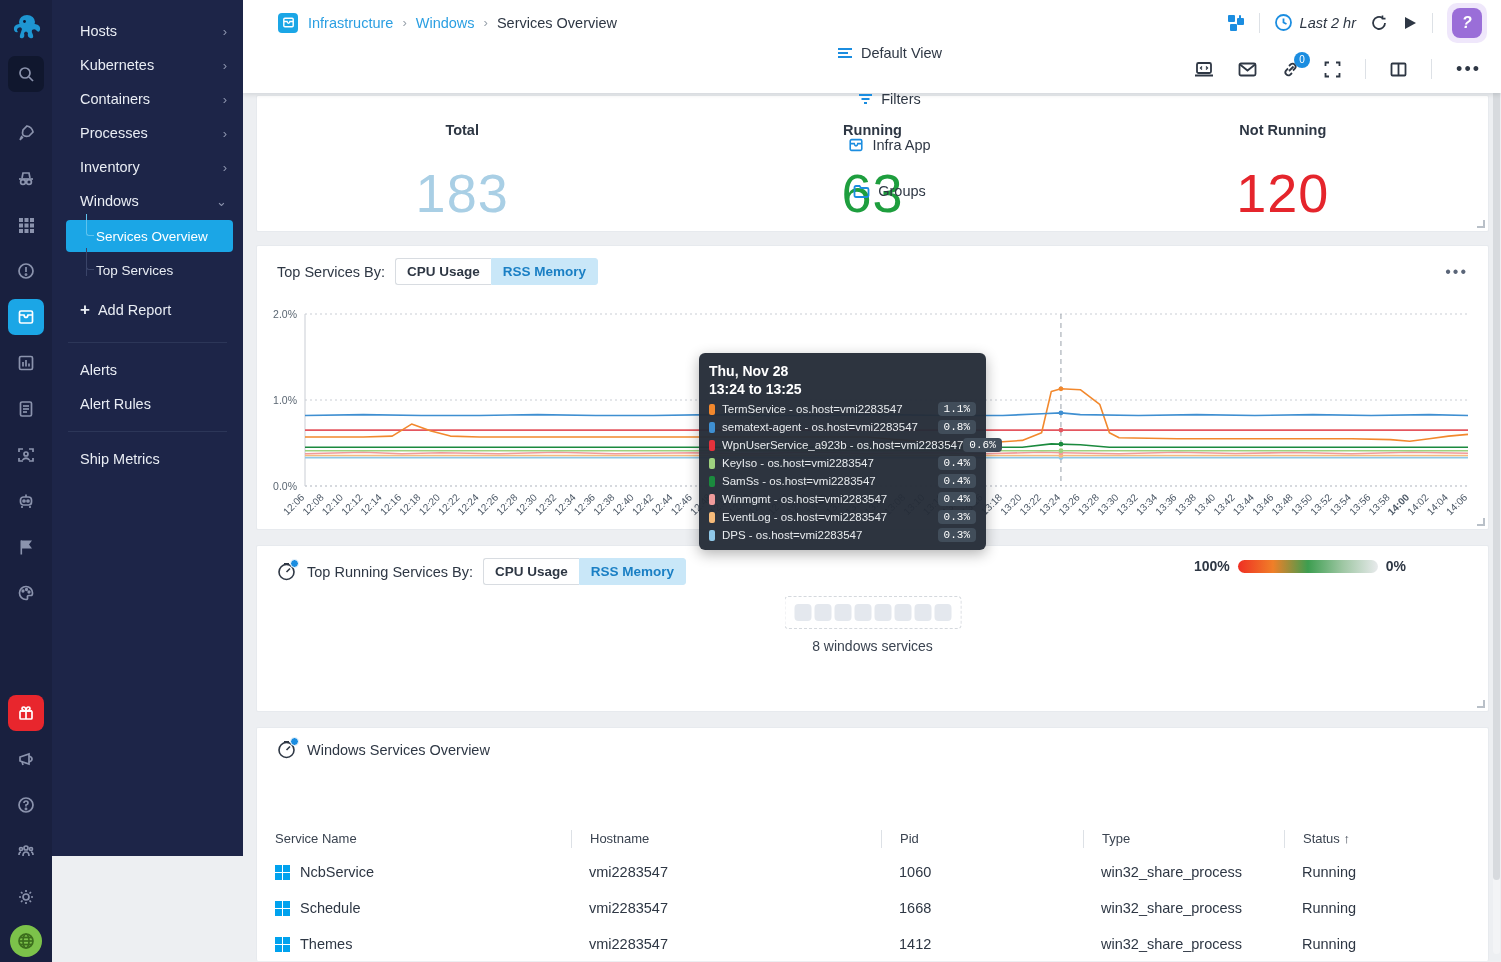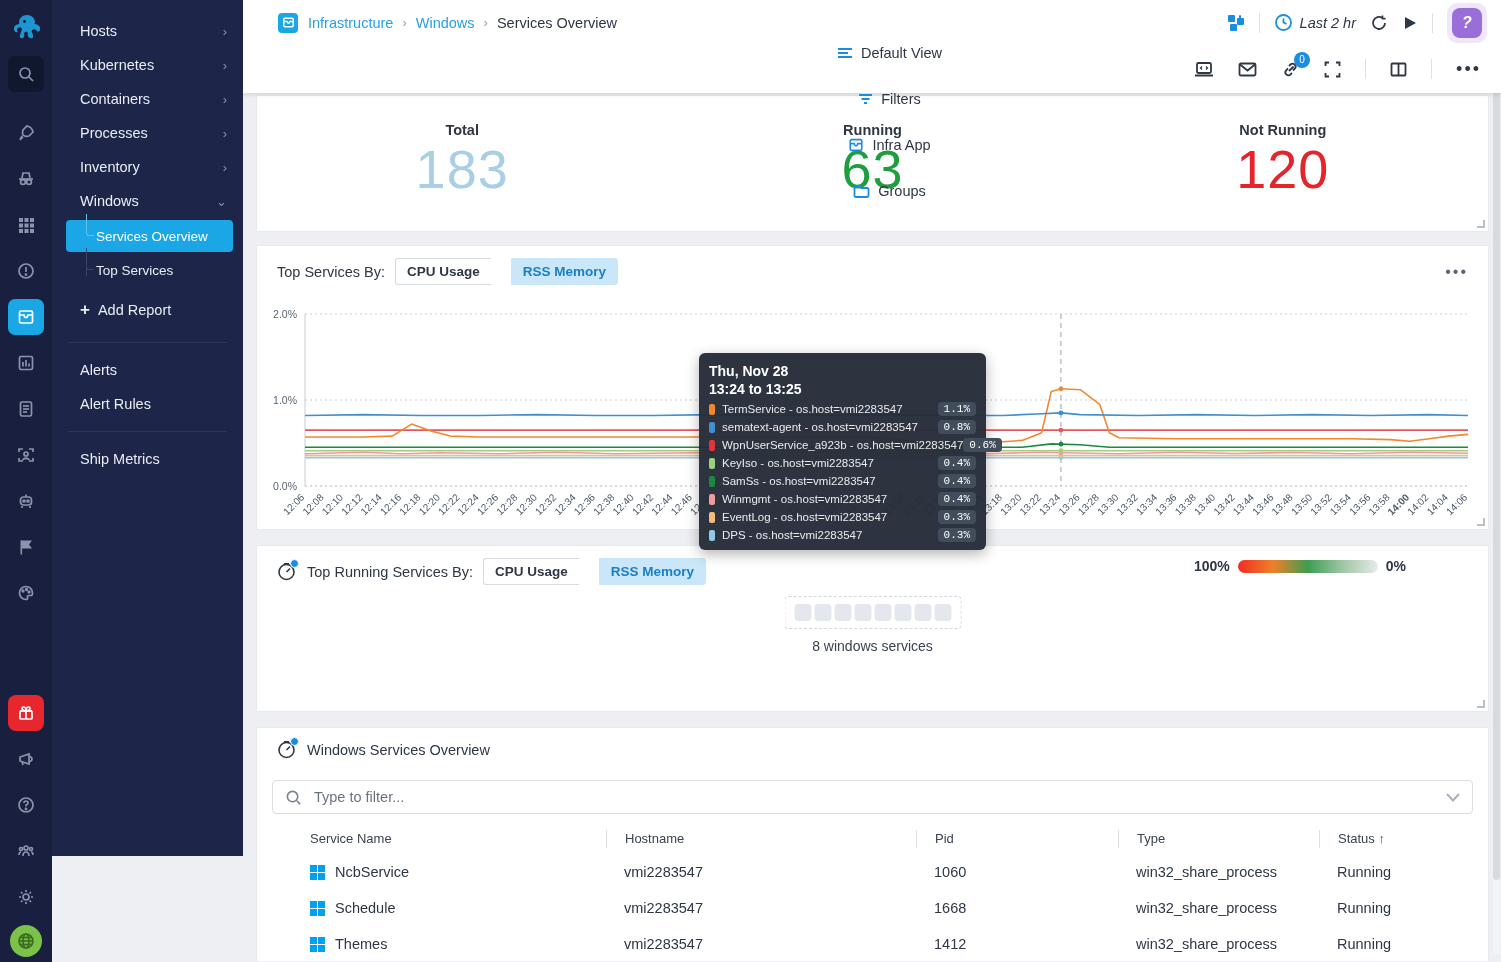--- a/index.html
+++ b/index.html
@@ -58,27 +58,27 @@
   .badge { position:absolute; top:-8px; right:-10px; background:#1b8de0; color:#fff; border-radius:50%; width:16px; height:16px; font-size:10px; display:flex; align-items:center; justify-content:center; }
 
   #content { position:absolute; left:0; top:93px; width:100%; height:869px; background:#edeff2; }
   .panel { position:absolute; left:13px; width:1233px; background:#fff; border:1px solid #e7eaee; border-radius:2px; }
   .resize-handle { position:absolute; right:3px; bottom:3px; width:8px; height:8px; border-right:2px solid #b9c0c8; border-bottom:2px solid #b9c0c8; cursor:nwse-resize; }
 
   
   #stats-panel { top:2px; height:137px; display:flex; }
   .stat { flex:1; text-align:center; padding-top:26px; }
   .stat-label { font-size:14.5px; font-weight:600; color:#2e3744; }
-  .stat-value { font-size:54px; font-weight:500; margin-top:0; letter-spacing:1px; }
+  .stat-value { font-size:54px; font-weight:500; margin-top:24px; letter-spacing:1px; }
 
   
   #chart-panel { top:152px; height:285px; }
   .panel-head { display:flex; align-items:center; padding:12px 20px 0 20px; gap:10px; }
   .panel-title { font-size:14.5px; color:#2e3744; }
-  .toggle-group { display:flex; cursor:pointer;gap:20px; }
+  .toggle-group { display:flex; cursor:pointer; }
   .toggle-seg { font-size:13.5px; padding:5px 11px; border:1px solid #d8dce1; background:#fff; color:#2e3744; font-weight:600; }
   .toggle-seg:first-child { border-radius:3px 0 0 3px; border-right:none; }
   .toggle-seg:last-child { border-radius:0 3px 3px 0; }
   .toggle-seg.on { background:#c9e7f8; color:#1a7fc4; border-color:#c9e7f8; }
   .panel-menu { margin-left:auto; color:#5a6578; font-size:16px; letter-spacing:2px; cursor:pointer; line-height:8px; }
   #chart-box { position:absolute; left:0; top:46px; width:1233px; height:238px; }
   #tooltip { position:absolute; left:442px; top:107px; width:287px; background:rgba(36,44,55,.96); border-radius:6px; padding:9px 10px 8px 10px; color:#fff; z-index:10; box-shadow:0 4px 14px rgba(0,0,0,.3); }
   .tt-title { font-size:14px; font-weight:bold; line-height:18px; }
   .tt-row { display:flex; align-items:center; margin-top:4px; font-size:11.5px; }
   .tt-marker { width:6px; height:11px; border-radius:2px; margin-right:7px; flex:none; }
@@ -93,21 +93,21 @@
   .gauge-dot { position:absolute; right:-2px; top:-3px; width:9px; height:9px; border-radius:50%; background:#1b8de0; border:1.5px solid #fff; }
   #treemap-box { position:absolute; left:50%; top:50px; transform:translateX(-50%); border:1px dashed #d4d8dd; border-radius:4px; padding:7px 9px; display:flex; gap:3px; }
   .tm-cell { width:17px; height:17px; background:#e4e8ee; border-radius:4px; }
   #treemap-caption { position:absolute; left:0; right:0; top:92px; text-align:center; font-size:14px; color:#3a4350; }
 
   
   #table-panel { top:634px; height:234px; border-bottom:none; }
   .filter-wrap { position:absolute; left:15px; right:15px; top:52px; height:34px; border:1px solid #dadee3; border-radius:4px; display:flex; align-items:center; padding:0 12px; gap:12px; background:#fff; }
   .filter-wrap input { border:none; outline:none; font-size:14.5px; flex:1; font-family:"Liberation Sans",sans-serif; color:#2e3744; }
   .filter-wrap input::placeholder { color:#6a7280; }
-  .grid-row { display:grid; grid-template-columns:314px 310px 202px 201px 1fr; align-items:center;margin-left:35px; }
+  .grid-row { display:grid; grid-template-columns:314px 310px 202px 201px 1fr; align-items:center; }
   #tbl-head { position:absolute; left:0; right:0; top:98px; height:26px; }
   #tbl-head .hcell { font-size:13px; color:#3a4350; padding-left:18px; height:18px; line-height:18px; }
   #tbl-head .hcell + .hcell { border-left:1px solid #dde1e6; }
   #tbl-body { position:absolute; left:0; right:0; top:126px; }
   .trow { height:36px; font-size:14.5px; color:#2e3744; }
   .trow .cell { padding-left:18px; display:flex; align-items:center; gap:10px; }
   .winlogo { width:15px; height:15px; display:grid; grid-template-columns:7px 7px; grid-template-rows:7px 7px; gap:1px; }
   .winlogo span { background:#00a2ee; }
 
   
@@ -649,30 +649,20 @@
         <span class="gauge-wrap">
           <svg width="19" height="19" viewBox="0 0 19 19" style="stroke:#2e3744;fill:none;stroke-width:1.6">
               <circle cx="9.5" cy="10" r="7.5"></circle>
               <path d="M9.5 10 L13 6.5"></path>
               <path d="M7 2 H12" stroke-width="2"></path>
             </svg>
           <span class="gauge-dot"></span>
         </span>
         <span class="panel-title">Windows Services Overview</span>
       </div>
-      <div class="filter-wrap">
-        <svg width="17" height="17" viewBox="0 0 18 18" style="stroke:#7a828e;fill:none;stroke-width:1.7">
-            <circle cx="8" cy="8" r="5.5"></circle>
-            <line x1="12.5" y1="12.5" x2="16" y2="16"></line>
-          </svg>
-        <input type="text" placeholder="Type to filter..." style="">
-        <svg width="14" height="9" viewBox="0 0 14 9" style="stroke:#aab1ba;fill:none;stroke-width:2">
-            <path d="M1 1 L7 7.5 L13 1"></path>
-          </svg>
-      </div>
       <div class="grid-row" id="tbl-head">
           <div class="hcell">Service Name</div>
           <div class="hcell">Hostname</div>
           <div class="hcell">Pid</div>
           <div class="hcell">Type</div>
           <div class="hcell">Status ↑</div>
         </div>
       <div id="tbl-body">
           <div class="grid-row trow">
    <div class="cell">

